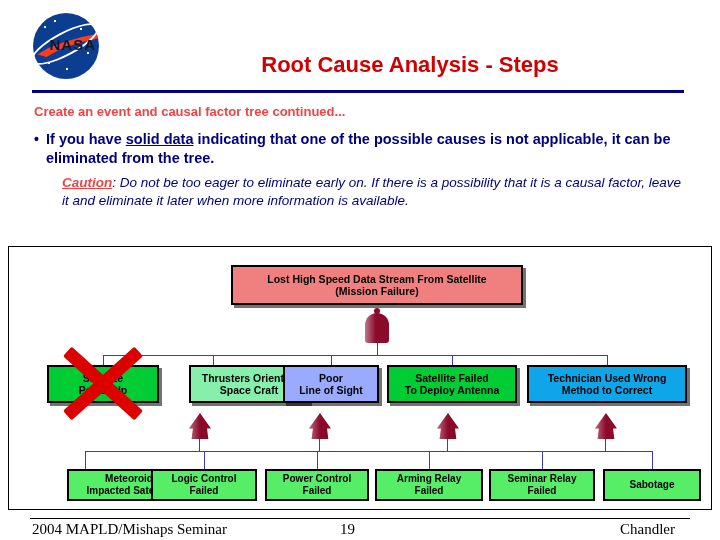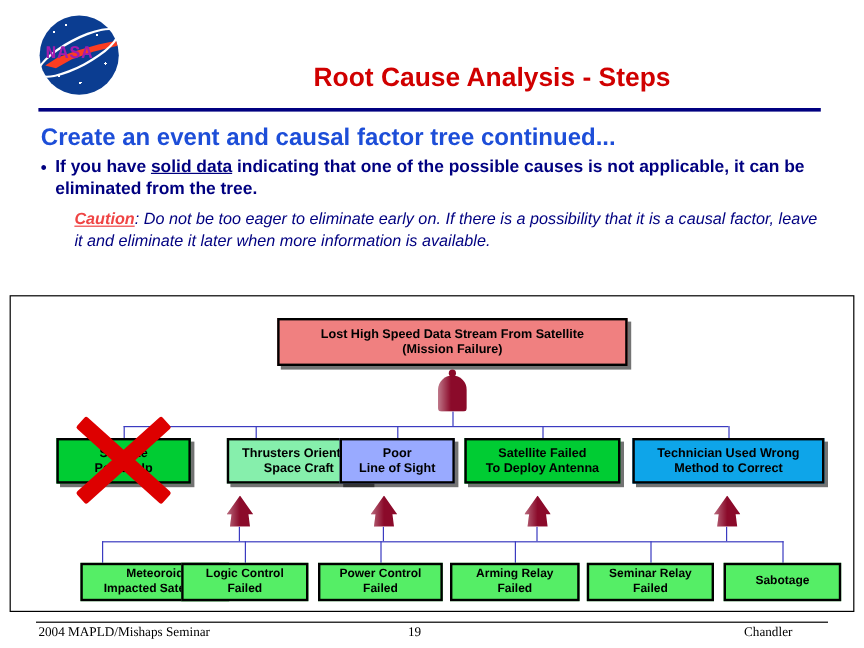--- a/index.html
+++ b/index.html
@@ -63,23 +63,23 @@
     height: 20px;
     background: #fc3d21;
     clip-path: polygon(0% 72%, 18% 44%, 44% 24%, 74% 8%, 100% 0%, 100% 22%, 66% 36%, 36% 58%, 14% 88%);
     transform: rotate(-6deg);
   }
   .nasa-logo .wordmark {
     position: absolute;
     left: 8px;
     top: 26px;
     width: 58px;
-    text-align: left;
-    color: #a21caf;
-    font-family: Liberation Mono, monospace;
+    text-align: right;
+    color: #0f172a;
+    font-family: Liberation Sans, sans-serif;
     font-weight: bold;
     font-size: 15px;
     letter-spacing: 1px;
     z-index: 3;
   }
 
   .slide-title {
     position: absolute;
     left: 140px;
     top: 52px;
@@ -96,23 +96,23 @@
     width: 652px;
     height: 3px;
     background: #000080;
   }
 
   
   .subhead {
     position: absolute;
     left: 34px;
     top: 104px;
-    font-size: 20px;
-    font-weight: bold;
-    color: #1d4ed8;
+    font-size: 13px;
+    font-weight: bold;
+    color: #ef4444;
   }
   .bullet-row {
     position: absolute;
     left: 34px;
     top: 130px;
     width: 652px;
     font-size: 14.5px;
     color: #000080;
     font-weight: bold;
     line-height: 19px;
@@ -249,21 +249,21 @@
   
   .footer-rule {
     position: absolute;
     left: 30px; top: 518px;
     width: 660px; height: 1px;
     background: #000000;
   }
   .footer {
     position: absolute;
     top: 521px;
-    font-size: 11px;
+    font-size: 15px;
     color: #000000;
     font-family: "Liberation Serif", serif;
   }
   .footer-left { left: 32px; }
   .footer-center { left: 340px; }
   .footer-right { left: 620px; }
 </style>
 </head>
 <body>
 

